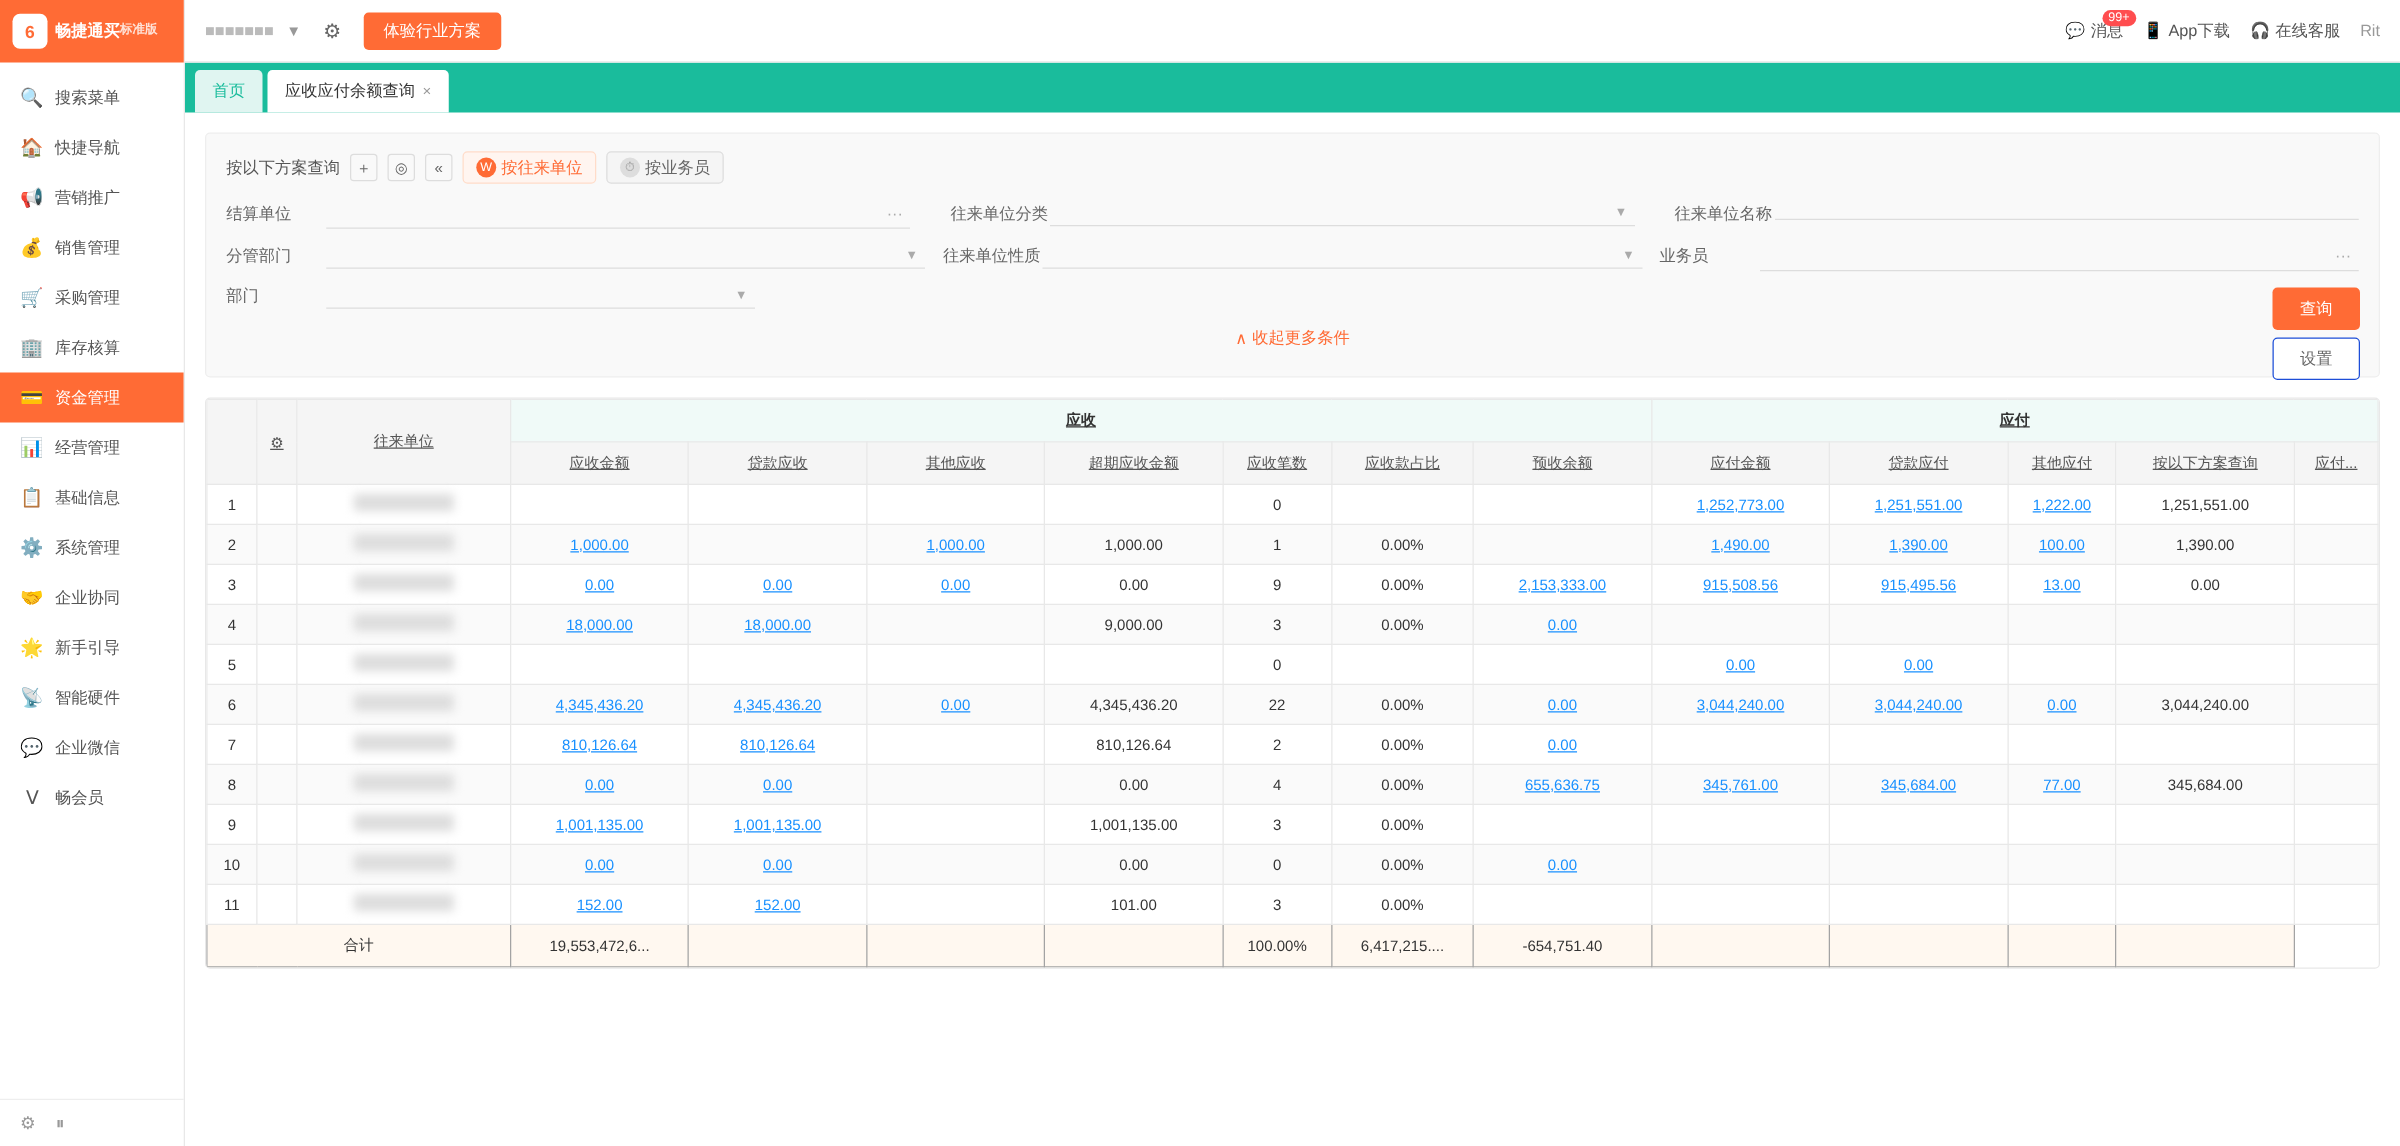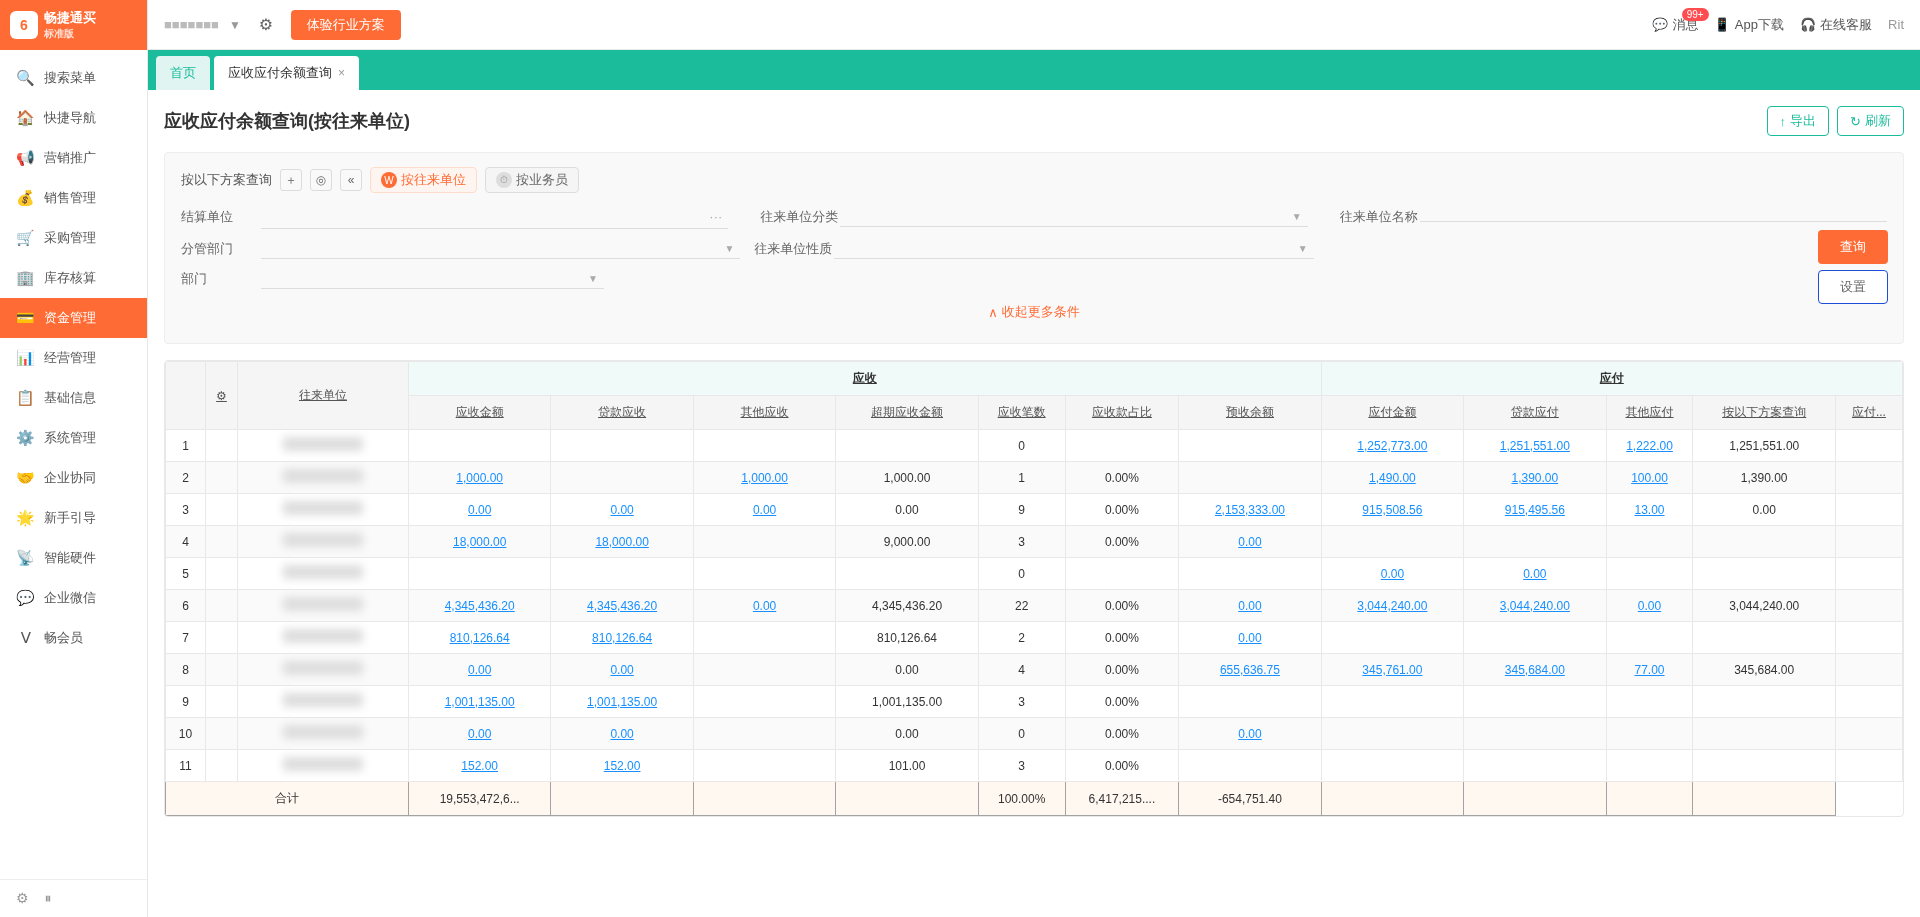--- a/index.html
+++ b/index.html
@@ -8,21 +8,21 @@
     
     .sidebar {
       position: fixed; left: 0; top: 0; width: 148px; height: 100vh;
       background: #fff; border-right: 1px solid #e8e8e8; display: flex; flex-direction: column; z-index: 100;
     }
     .sidebar-logo {
       height: 50px; background: #ff6b35; display: flex; align-items: center; padding: 0 10px; color: #fff; font-size: 12px; font-weight: bold;
     }
     .sidebar-logo .logo-icon { width: 28px; height: 28px; background: #fff; border-radius: 6px; display: flex; align-items: center; justify-content: center; margin-right: 6px; }
     .sidebar-logo .logo-icon span { color: #ff6b35; font-size: 14px; font-weight: bold; }
-    .sidebar-logo .logo-text { display: flex; flex-direction: column; }
+    .sidebar-logo .logo-text { display: flex; flex-direction: row; }
     .sidebar-logo .logo-title { font-size: 13px; color: #fff; }
     .sidebar-logo .logo-sub { font-size: 10px; color: rgba(255,255,255,0.8); }
     .sidebar-nav { flex: 1; overflow-y: auto; padding: 8px 0; }
     .sidebar-item {
       display: flex; align-items: center; padding: 10px 16px; cursor: pointer; color: #555; font-size: 13px;
       transition: background 0.2s;
     }
     .sidebar-item.active { background: #ff6b35; color: #fff; border-radius: 0; }
     .sidebar-item .si-icon { width: 20px; height: 20px; margin-right: 8px; display: flex; align-items: center; justify-content: center; font-size: 15px; }
     .sidebar-footer { padding: 10px 16px; display: flex; gap: 16px; border-top: 1px solid #eee; }
@@ -248,33 +248,20 @@
     </div>
     <div class="tab-item active">
       <span>应收应付余额查询</span>
       <span class="tab-close">×</span>
     </div>
   </div>
 
 <div class="main-content">
   <div class="page-container" style="position:relative;">
 
-    <div class="page-header">
-      <h1 class="page-title">应收应付余额查询(按往来单位)</h1>
-      <div class="page-actions">
-        <button class="page-action-btn">
-          <span>↑</span>
-          <span>导出</span>
-        </button>
-        <button class="page-action-btn">
-          <span>↻</span>
-          <span>刷新</span>
-        </button>
-      </div>
-    </div>
 
     <div class="filter-area">
       <div class="filter-scheme">
         <span class="filter-scheme-label">按以下方案查询</span>
         <div class="filter-scheme-btn">＋</div>
         <div class="filter-scheme-btn">◎</div>
         <div class="filter-scheme-btn">«</div>
         <div class="filter-scheme-item">
           <span style="width:16px;height:16px;background:#ff6b35;border-radius:50%;display:inline-flex;align-items:center;justify-content:center;color:#fff;font-size:10px;">W</span>
           <span>按往来单位</span>
@@ -313,20 +300,27 @@
           <div class="filter-input-wrap">
             <span></span>
             <span class="arrow">▼</span>
           </div>
         </div>
         <div class="filter-item">
           <span class="filter-label">往来单位性质</span>
           <div class="filter-input-wrap">
             <span></span>
             <span class="arrow">▼</span>
+          </div>
+        </div>
+        <div class="filter-item">
+          <span class="filter-label">业务员</span>
+          <div class="filter-input-wrap">
+            <span></span>
+            <span style="color:#aaa;">···</span>
           </div>
         </div>
       </div>
       <div style="display:grid; grid-template-columns: 1fr 3fr; gap: 14px; margin-bottom: 6px; align-items: center;">
         <div class="filter-item">
           <span class="filter-label">部门</span>
           <div class="filter-input-wrap">
             <span></span>
             <span class="arrow">▼</span>
           </div>

